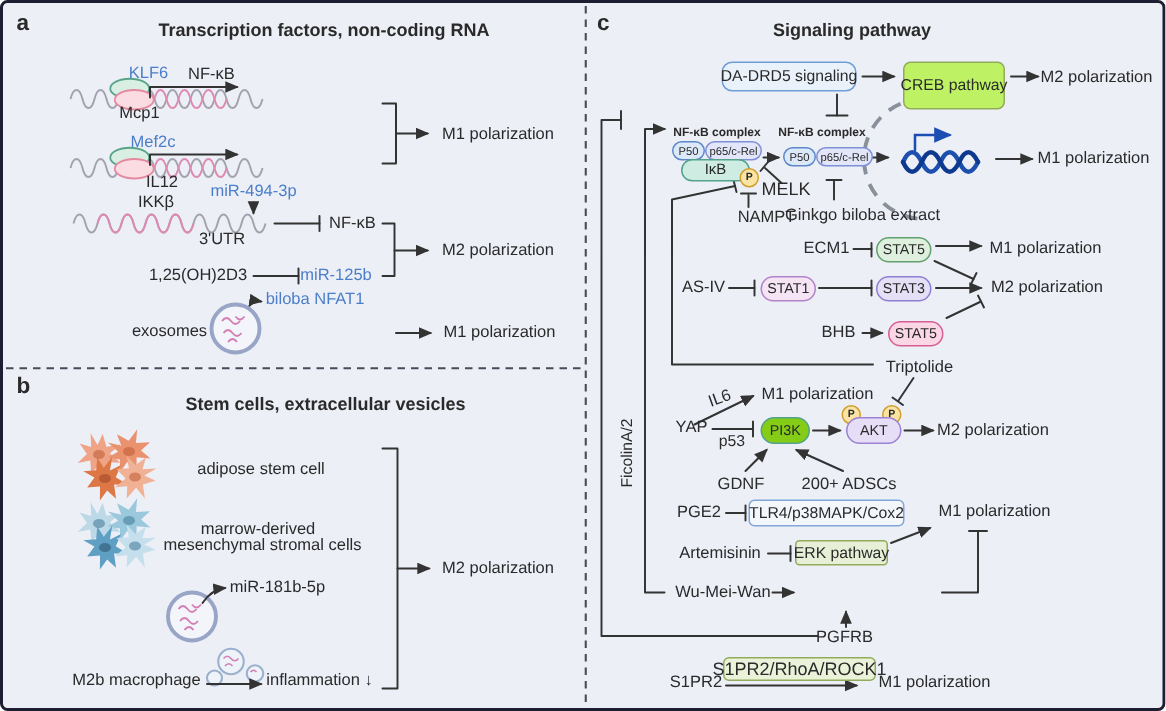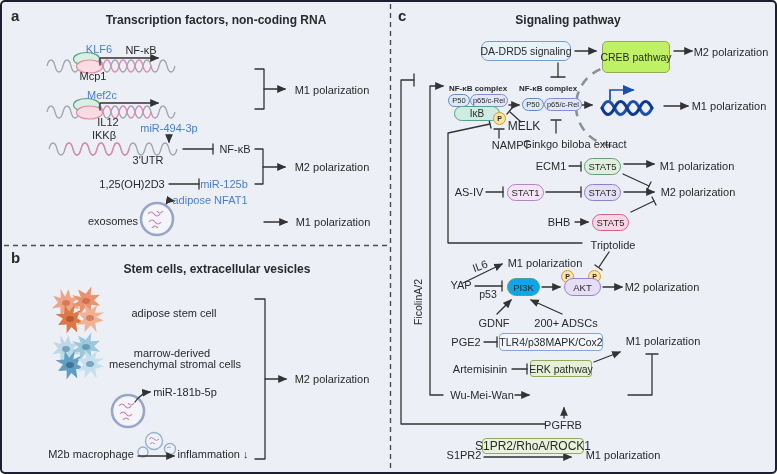--- a/index.html
+++ b/index.html
@@ -209,21 +209,21 @@
   <div class="lb" style="left:91px;top:74px;">Mcp1</div>
   <div class="lb blue" style="left:100px;top:93px;">Mef2c</div>
   <div class="lb" style="left:89px;top:120px;margin-left:17px;">IL12</div>
   <div class="lb" style="left:102px;top:133px;">IKKβ</div>
   <div class="lb blue" style="left:167px;top:126px;">miR-494-3p</div>
   <div class="lb" style="left:146px;top:158px;">3'UTR</div>
   <div class="lb" style="left:233px;top:147px;">NF-κB</div>
   <div class="lb" style="left:130px;top:182px;">1,25(OH)2D3</div>
   <div class="lb blue" style="left:222px;top:182px;">miR-125b</div>
   <div class="lb" style="left:111px;top:219px;">exosomes</div>
-  <div class="lb blue" style="left:208px;top:198px;">adipose NFAT1</div>
+  <div class="lb blue" style="left:208px;top:198px;">biloba NFAT1</div>
   <div class="lb" style="left:330px;top:88px;">M1 polarization</div>
   <div class="lb" style="left:330px;top:165px;">M2 polarization</div>
   <div class="lb" style="left:331px;top:220px;">M1 polarization</div>
 
   <div class="lb" style="left:172px;top:311px;">adipose stem cell</div>
   <div class="lb" style="left:170px;top:351px;">marrow-derived</div>
   <div class="lb" style="left:173px;top:362px;">mesenchymal stromal cells</div>
   <div class="lb" style="left:183px;top:390px;">miR-181b-5p</div>
   <div class="lb" style="left:89px;top:452px;">M2b macrophage</div>
   <div class="lb" style="left:211px;top:452px;">inflammation ↓</div>
@@ -255,21 +255,21 @@
   <div class="pill stat" style="left:582px;top:182px;width:37px;height:17px;background:#e6e0f7;border-color:#8d7fd2;">STAT3</div>
   <div class="lb" style="left:696px;top:190px;">M2 polarization</div>
   <div class="lb" style="left:557px;top:220px;">BHB</div>
   <div class="pill stat" style="left:590px;top:212px;width:37px;height:17px;background:#fbd7e6;border-color:#d65f94;">STAT5</div>
 
   <div class="lb" style="left:611px;top:243px;">Triptolide</div>
   <div class="lb rot20" style="left:478px;top:264px;">IL6</div>
   <div class="lb" style="left:543px;top:261px;">M1 polarization</div>
   <div class="lb" style="left:459px;top:283px;">YAP</div>
   <div class="lb f10" style="left:486px;top:293px;">p53</div>
-  <div class="pill stat" style="left:505px;top:276px;width:33px;height:18px;background:#0ea5e9;border-color:#53a28b;">PI3K</div>
+  <div class="pill stat" style="left:505px;top:276px;width:33px;height:18px;background:#84cc16;border-color:#53a28b;">PI3K</div>
   <div class="pbadge" style="left:559px;top:268px;">P</div>
   <div class="pbadge" style="left:586px;top:268px;">P</div>
   <div class="pill stat" style="left:562px;top:276px;width:37px;height:18px;background:#e6ddf6;border-color:#9b82d4;">AKT</div>
   <div class="lb" style="left:660px;top:285px;">M2 polarization</div>
   <div class="lb" style="left:492px;top:321px;">GDNF</div>
   <div class="lb" style="left:564px;top:321px;">200+ ADSCs</div>
 
   <div class="lb" style="left:464px;top:340px;">PGE2</div>
   <div class="rbox" style="left:497px;top:331px;width:104px;height:18px;background:#f3f7fc;border-color:#82a6d9;border-radius:4px;">TLR4/p38MAPK/Cox2</div>
   <div class="lb" style="left:661px;top:339px;">M1 polarization</div>

